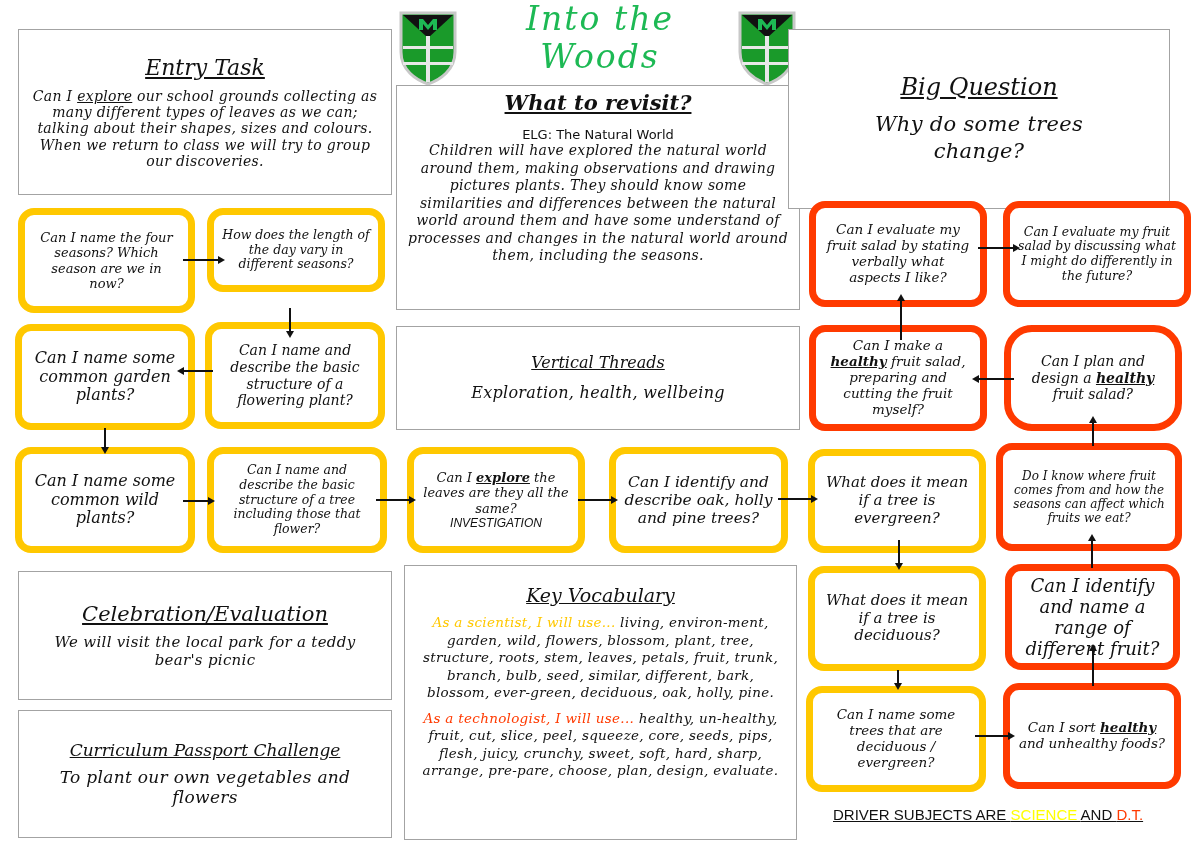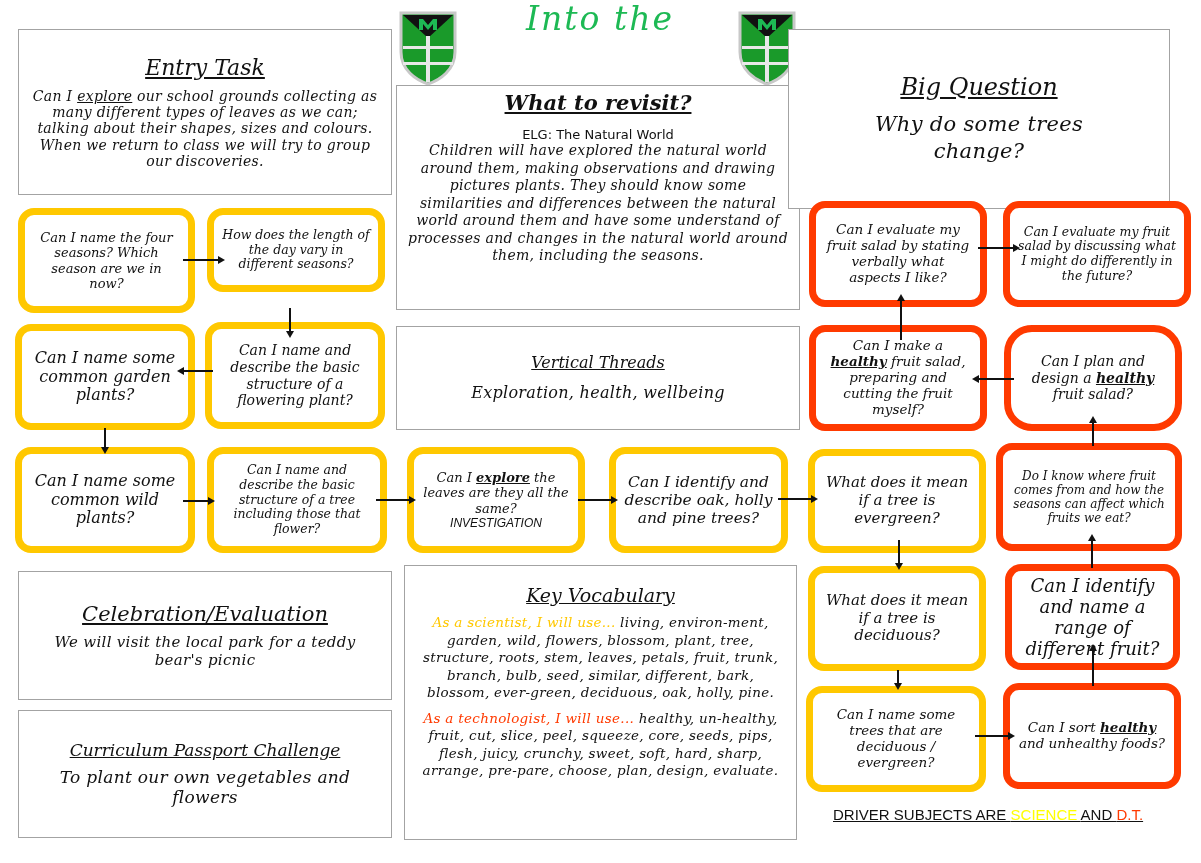--- a/index.html
+++ b/index.html
@@ -47,20 +47,21 @@
   <path d="M3 3 H57 V42 C57 60 42 70 30 74 C18 70 3 60 3 42 Z" fill="#1a9a2a" stroke="#c8c8c8" stroke-width="3"></path>
   <path d="M5 5 H55 L30 28 Z" fill="#111"></path>
   <path d="M21 9 H25 L30 15 L35 9 H39 V20 H35 V14 L30 20 L25 14 V20 H21 Z" fill="#1db954"></path>
   <rect x="28" y="26" width="4" height="46" fill="#e8e8e8"></rect>
   <rect x="5" y="36" width="50" height="3" fill="#e8e8e8"></rect>
   <rect x="5" y="52" width="50" height="3" fill="#e8e8e8"></rect>
 </svg>
 
 <div class="abs main-title" style="left:470px;top:0px;width:260px;">
   <div>Into the</div>
+  <div>Woods</div>
 </div>
 
 <div class="abs blackbox" style="left:18px;top:29px;width:374px;height:166px;">
   <div class="title" style="font-size:22px;margin-bottom:8px;">Entry Task</div>
   <div class="body-text" style="font-size:14px;">
     <span>Can I </span><span class="u">explore</span><span> our school grounds collecting as many different types of leaves as we can; talking about their shapes, sizes and colours. When we return to class we will try to group our discoveries.</span>
   </div>
 </div>
 
 <div class="abs blackbox" style="left:396px;top:85px;width:404px;height:225px;justify-content:flex-start;padding-top:4px;">

